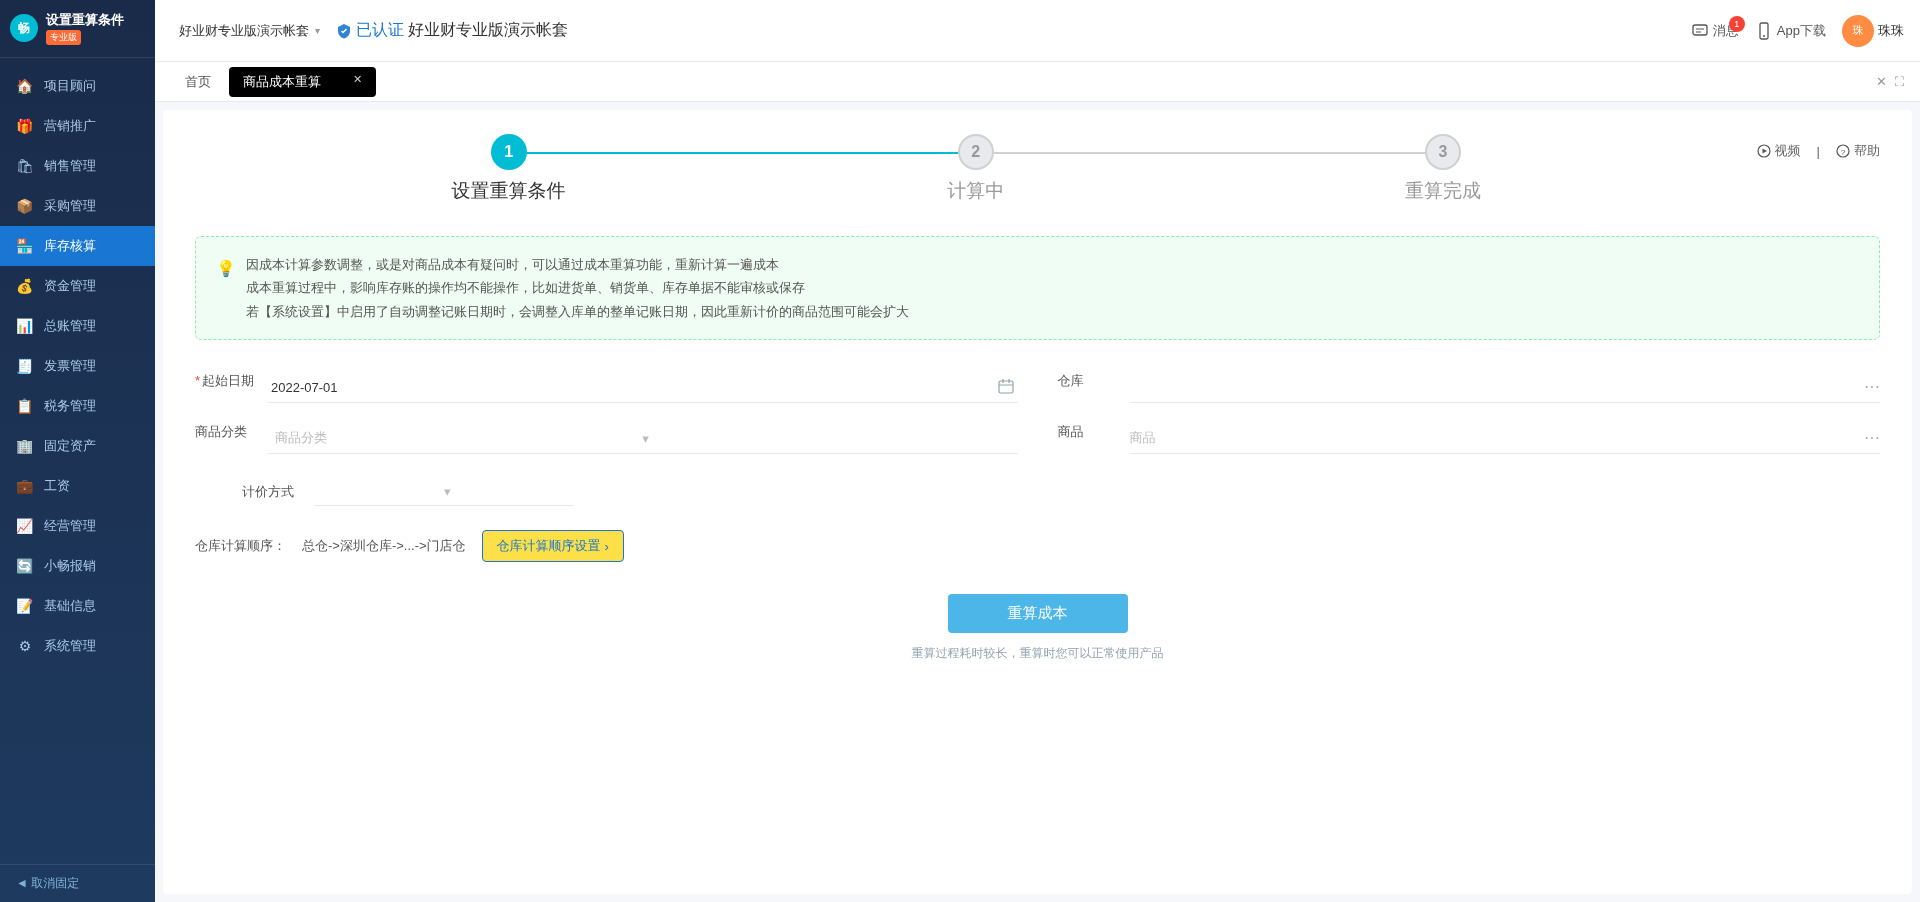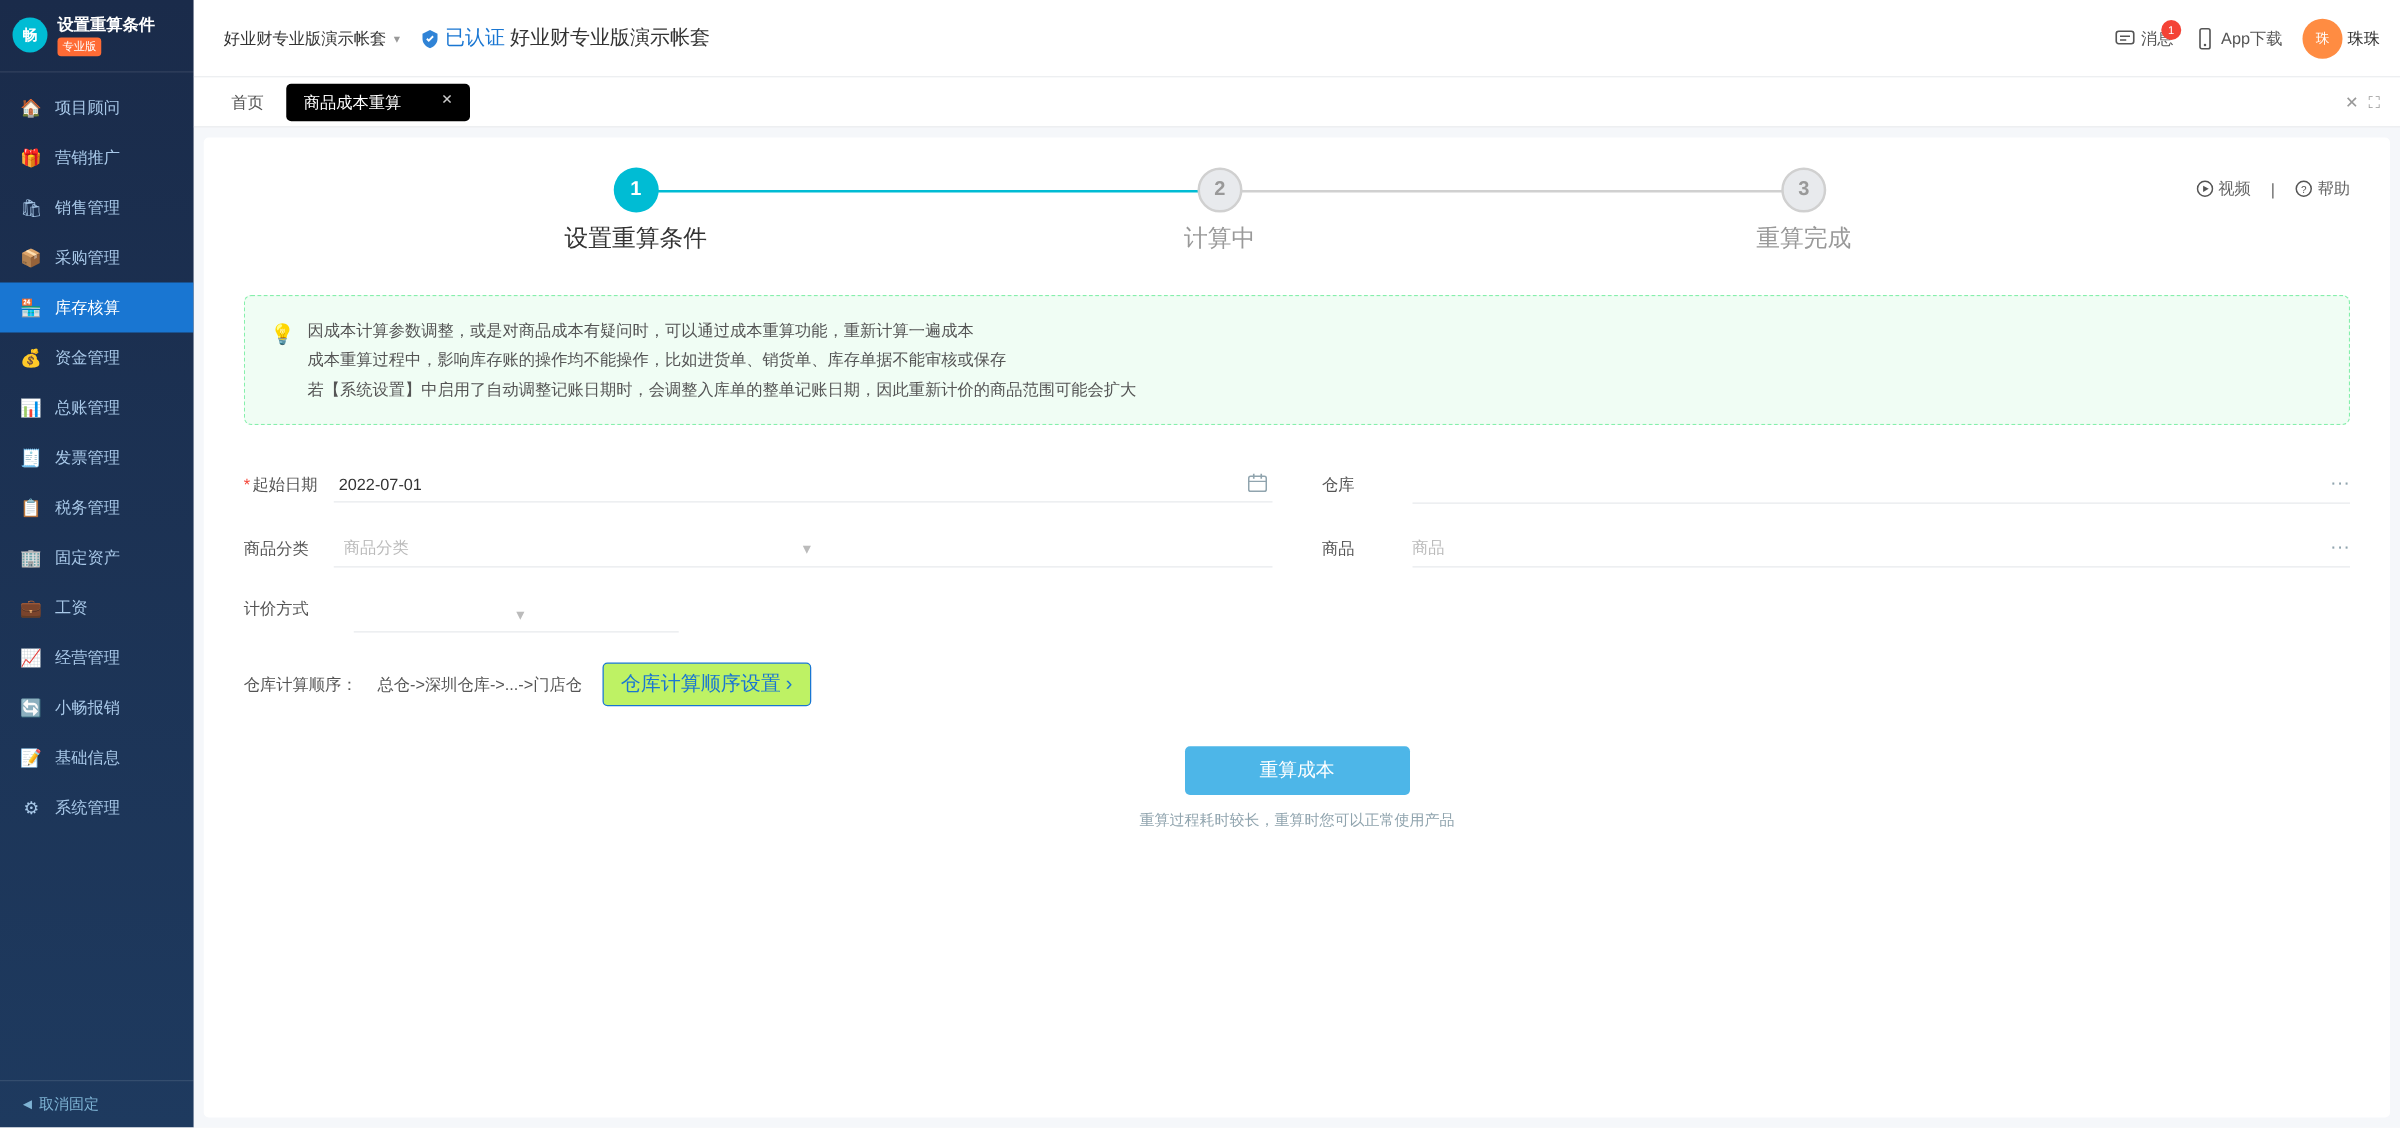--- a/index.html
+++ b/index.html
@@ -162,53 +162,53 @@
     }
     .info-icon { color: #f5a623; font-size: 16px; flex-shrink: 0; margin-top: 2px; }
 
     
     .form-grid {
       display: grid;
       grid-template-columns: 1fr 1fr;
       gap: 20px 40px;
       margin-bottom: 24px;
     }
-    .form-row { display: flex; align-items: center; gap: 12px; }
+    .form-row { display: flex; gap: 12px; }
     .form-label { color: #555; font-size: 13px; white-space: nowrap; min-width: 60px; }
     .required { color: #f44336; margin-right: 2px; }
     .input-with-icon { display: flex; align-items: center; flex: 1; border-bottom: 1px solid #e8eaed; }
     .input-with-icon input { border: none; outline: none; font-size: 13px; color: #333; flex: 1; padding: 6px 4px; background: transparent; }
     .input-icon { color: #90a4ae; cursor: pointer; padding: 0 4px; }
     .select-input {
       display: flex; align-items: center; flex: 1;
       border-bottom: 1px solid #e8eaed;
       padding: 6px 8px;
       cursor: pointer;
     }
     .select-input span { flex: 1; color: #bbb; font-size: 13px; }
     .select-icon { color: #90a4ae; font-size: 11px; }
     .dots-icon { color: #90a4ae; cursor: pointer; font-size: 16px; }
 
     
-    .pricing-row { display: flex; gap: 28px; margin-bottom: 24px; }
+    .pricing-row { display: flex; align-items: center; gap: 12px; margin-bottom: 24px; margin-left: 47px; }
 
     
     .warehouse-order-row {
       display: flex; align-items: center; gap: 16px;
       margin-bottom: 32px;
       font-size: 13px; color: #555;
     }
     .warehouse-order-btn {
-      background: #bef264;
+      background: #fde047;
       border: 1px solid #1976d2;
       color: #1976d2;
       padding: 6px 14px;
       border-radius: 4px;
       cursor: pointer;
-      font-size: 16px;
+      font-size: 13px;
       display: flex; align-items: center; gap: 4px;
     }
 
     
     .btn-recalculate {
       background: #4db6e8;
       color: white;
       border: none;
       border-radius: 4px;
       padding: 10px 60px;

